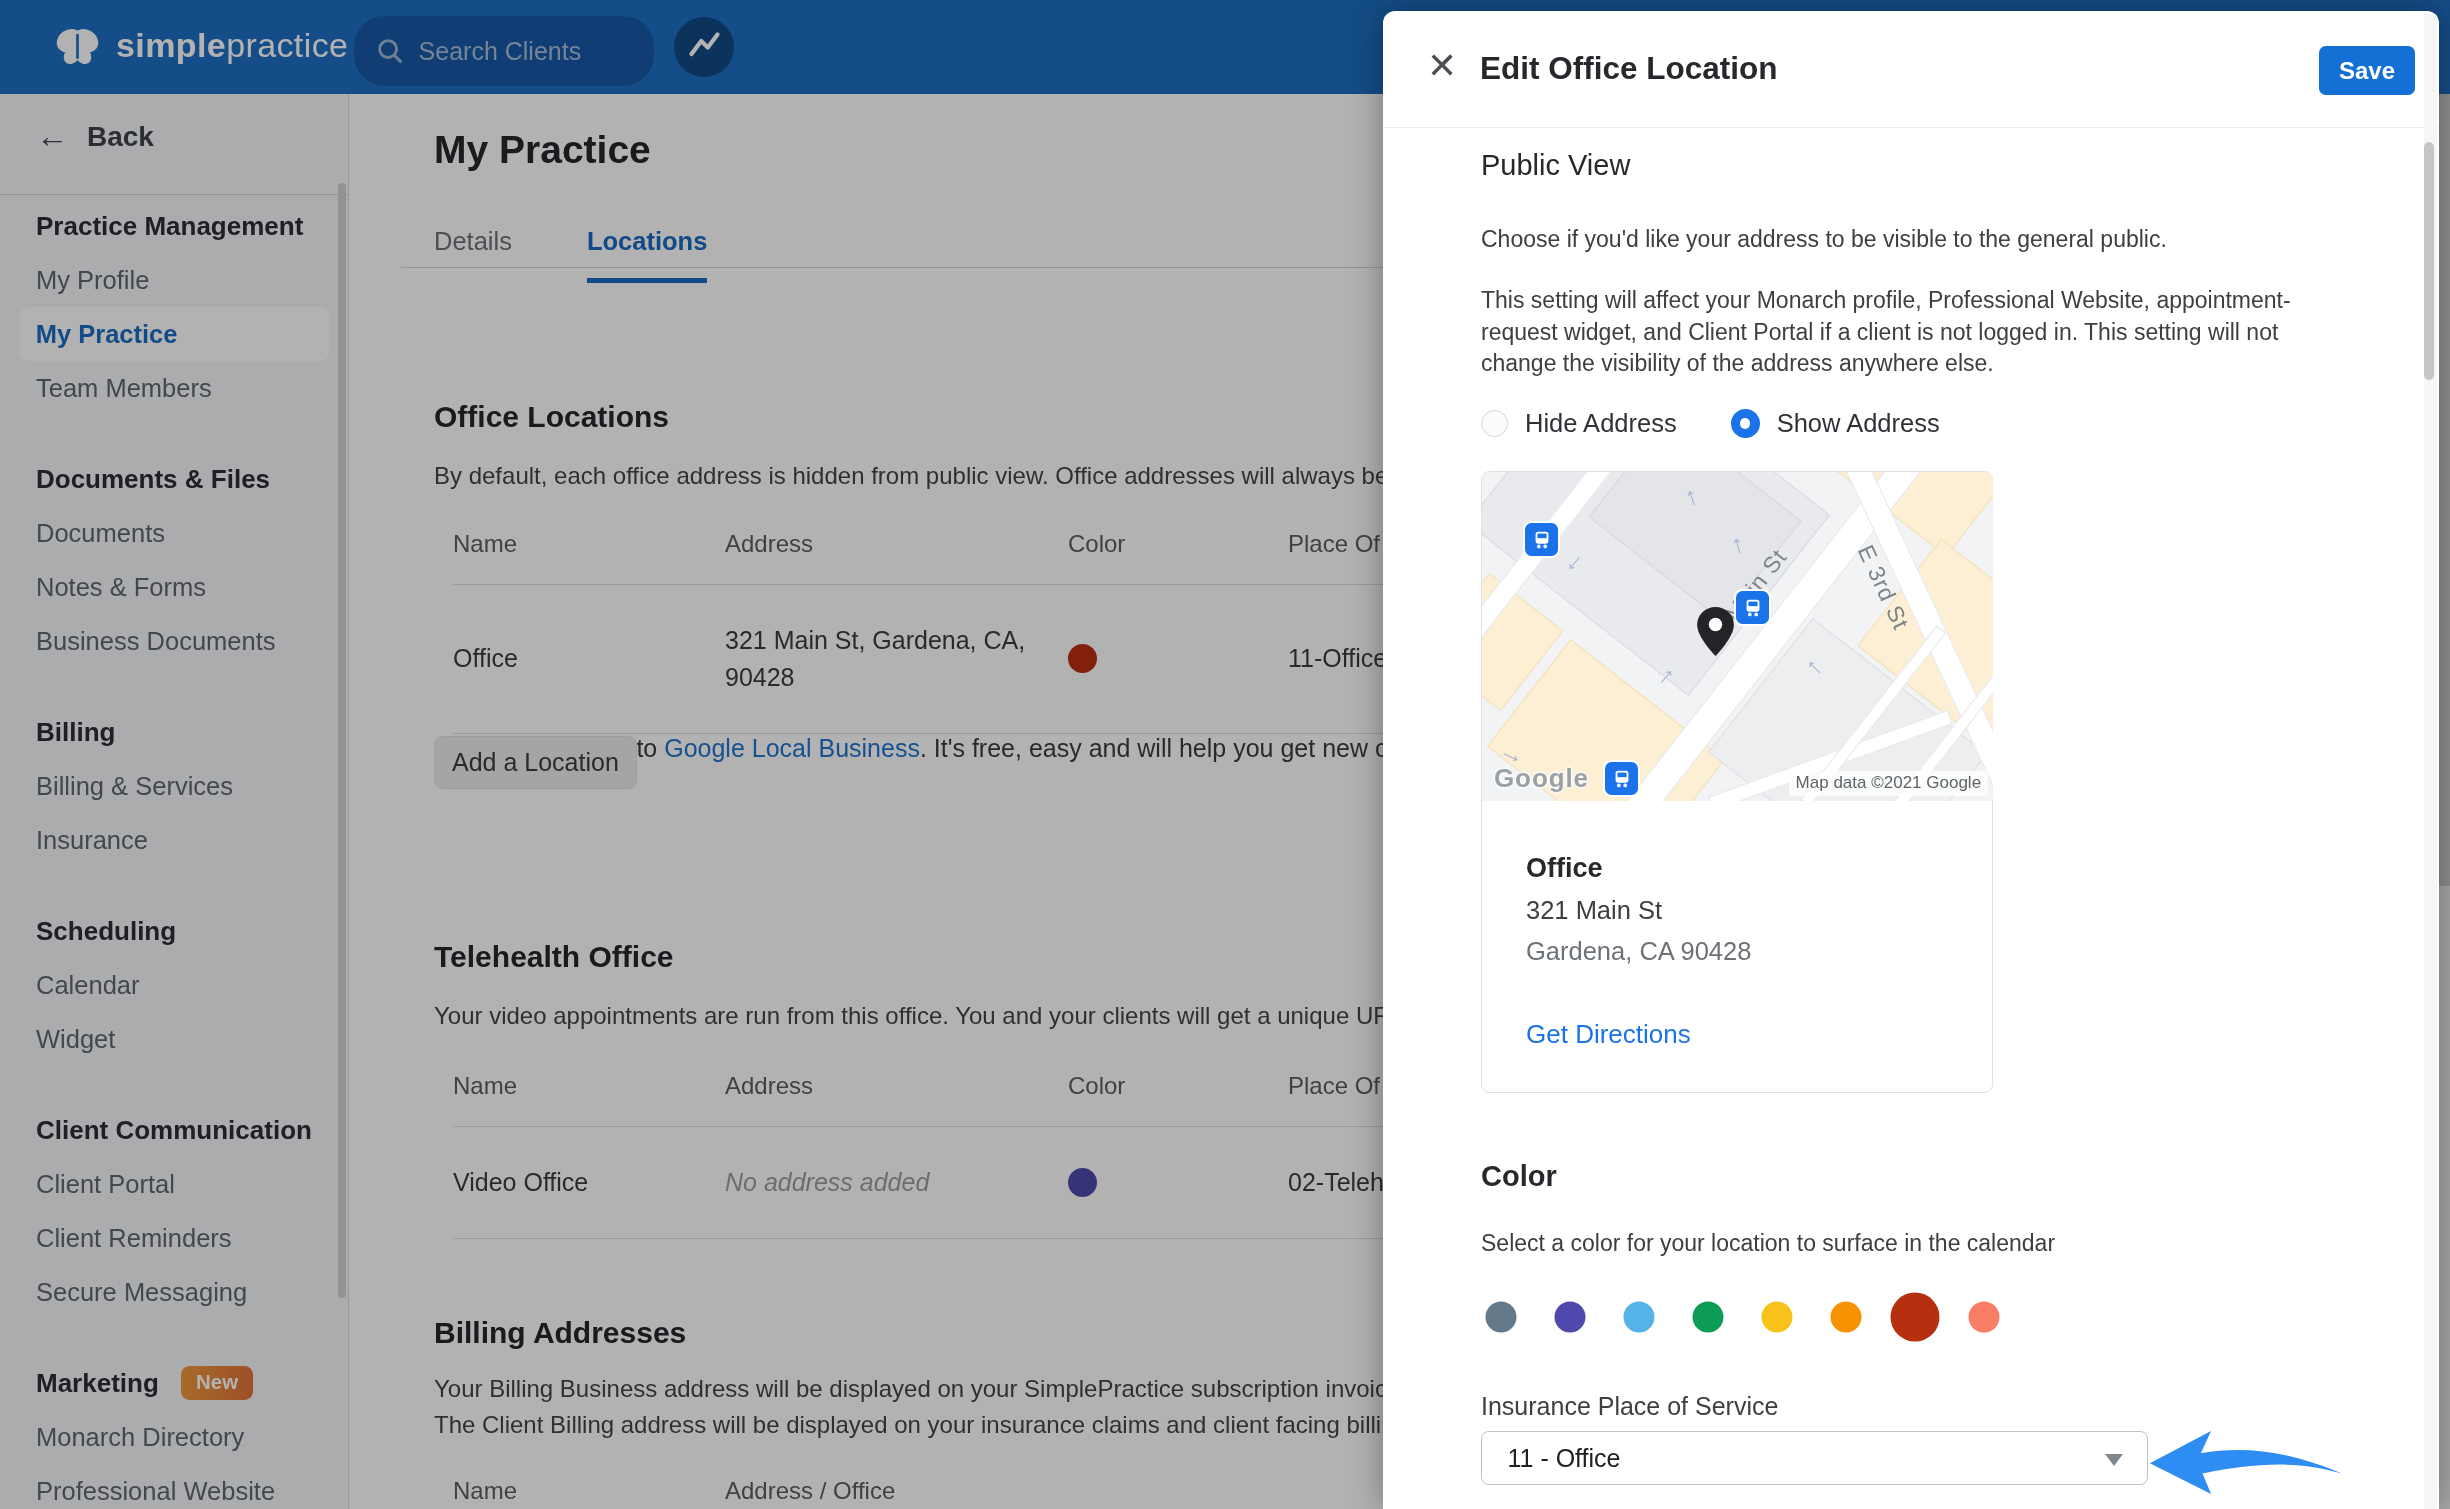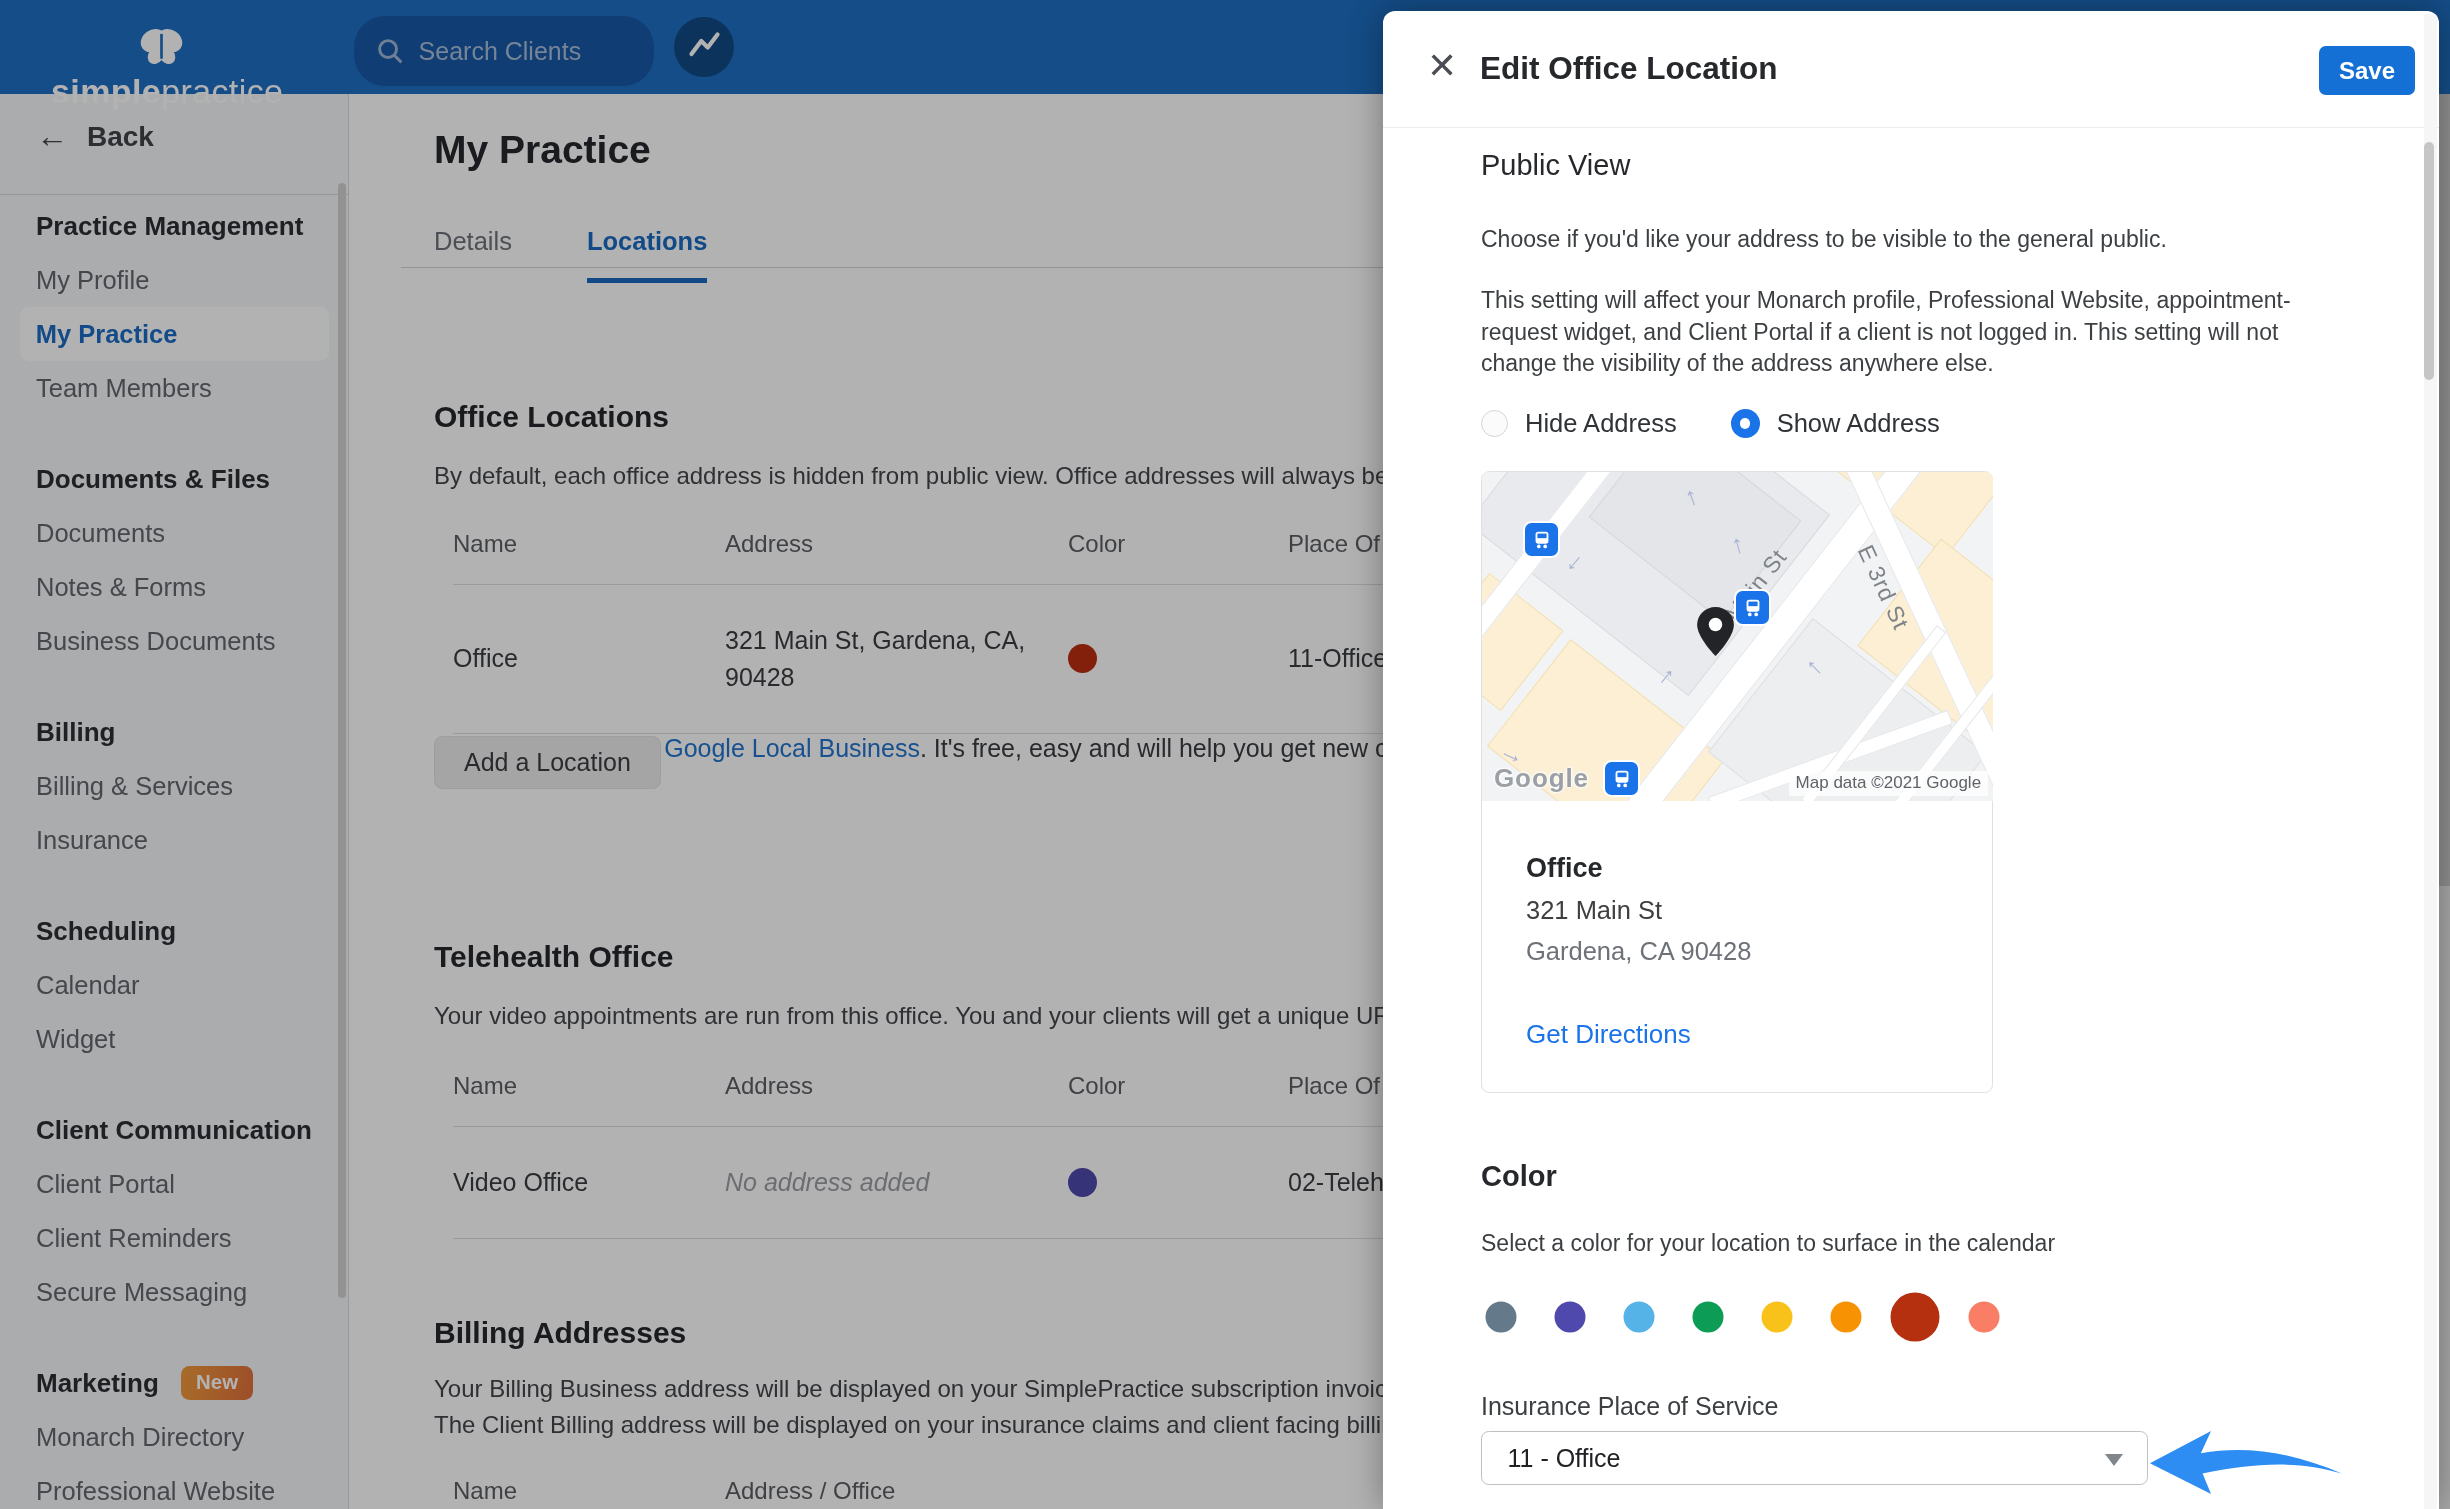--- a/index.html
+++ b/index.html
@@ -2,21 +2,21 @@
 <html style="font-size:13.6px"><head>
 <meta charset="utf-8">
 <style>
   * { margin:0; padding:0; box-sizing:border-box; }
   html,body { width:2450px; height:1509px; overflow:hidden;
     font-family:"Liberation Sans", sans-serif; background:#fff; position:relative; }
 
   
   .topbar { position:absolute; left:0; top:0; width:2450px; height:94px;
     background:#1e6fc2; z-index:10; }
-  .brand { position:absolute; left:51px; top:19px; display:flex; align-items:center;flex-direction:column; }
+  .brand { position:absolute; left:51px; top:19px; display:flex; align-items:center; }
   .brand svg { margin-right:12px; }
   .brand .t { color:#fff; font-size:34px; letter-spacing:0.4px; }
   .brand .t b { font-weight:700; }
   .searchpill { position:absolute; left:354px; top:16px; width:300px; height:70px;
     background:#175aa6; border-radius:31px; display:flex; align-items:center; padding-left:22px; }
   .searchpill .ph { color:#a9bdd9; font-size:25px; margin-left:13.6px; }
   .activity { position:absolute; left:674px; top:17px; width:60px; height:60px;
     border-radius:50%; background:#124a84; display:flex; align-items:center; justify-content:center; }
 
   
@@ -53,21 +53,21 @@
   .cols-4 { grid-template-columns:272px 343px 220px 1fr; }
   .cols-2 { grid-template-columns:272px 1fr; }
   .tbl .th { font-size:24px; color:#5b5e63; padding:19px 0 25.5px; border-bottom:0.9px solid #dedede; }
   .tbl .td { font-size:25px; color:#3a3d42; padding:37px 34px 37px 0; border-bottom:0.9px solid #dedede;
     display:flex; align-items:center; line-height:37px; }
   .tbl .td.placeholder { color:#9a9da2; font-style:italic; }
   .dot { width:29px; height:29px; border-radius:50%; display:inline-block; }
   .glink-p { position:absolute; left:84px; font-size:25px; color:#3a3d42; }
   .glink-p a { color:#2174cf; text-decoration:none;text-align:center; }
   .btn-gray { position:absolute; left:84px; height:53px; background:#ececec; border:0.9px solid #e2e2e2;
-    border-radius:8.5px; font-size:25px; color:#3a3d42; display:flex; align-items:center; padding:0 29px; }
+    border-radius:8.5px; font-size:25px; color:#3a3d42; display:flex; align-items:center; padding:0 17px; }
 
   
   .win-scroll { position:absolute; right:0; top:94px; bottom:0; width:12px; background:#f1f1f1; z-index:6; }
   .win-scroll .thumb { position:absolute; top:0; left:0; width:12px; height:792px; background:#cdcdcd; }
 
   
   .dim { position:absolute; inset:0; background:rgba(0,0,0,0.30); z-index:50; }
 
   
   .panel { position:absolute; left:1383px; top:11px; width:1056px; height:1498px; background:#fff;

